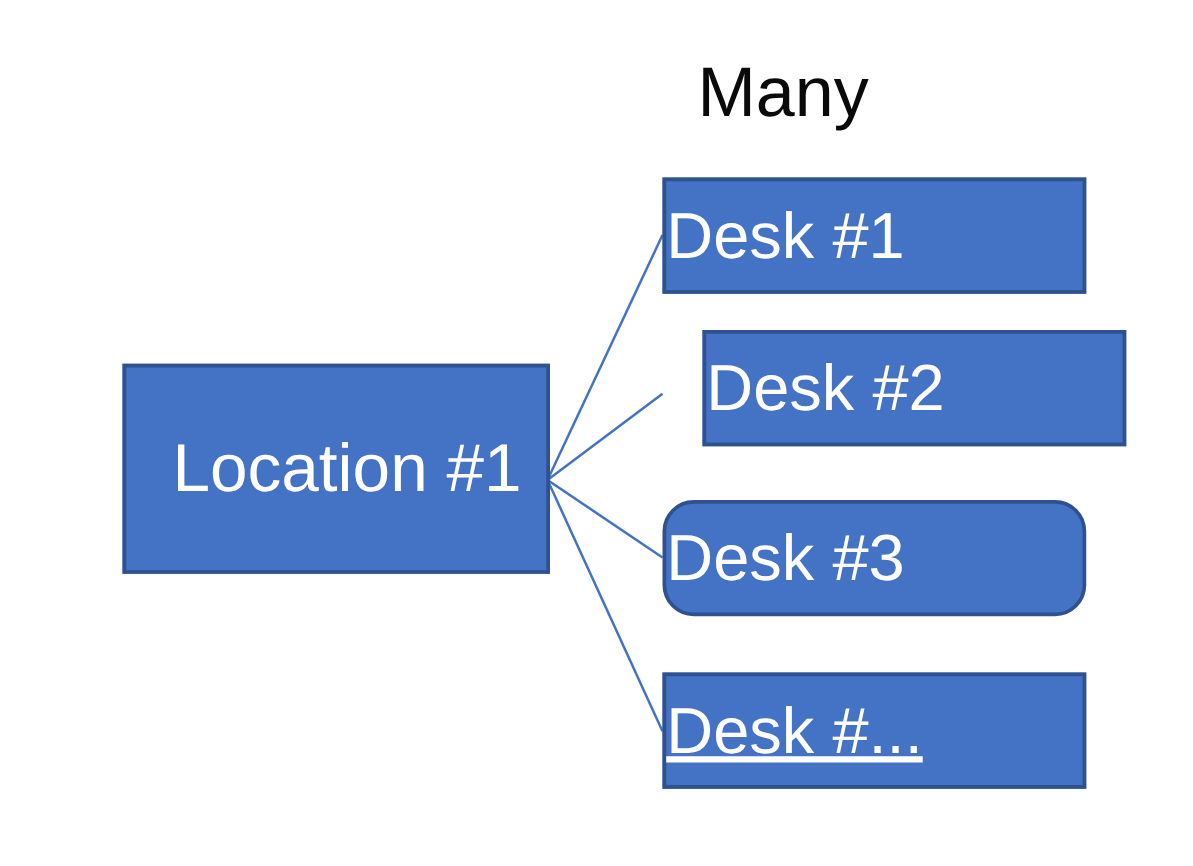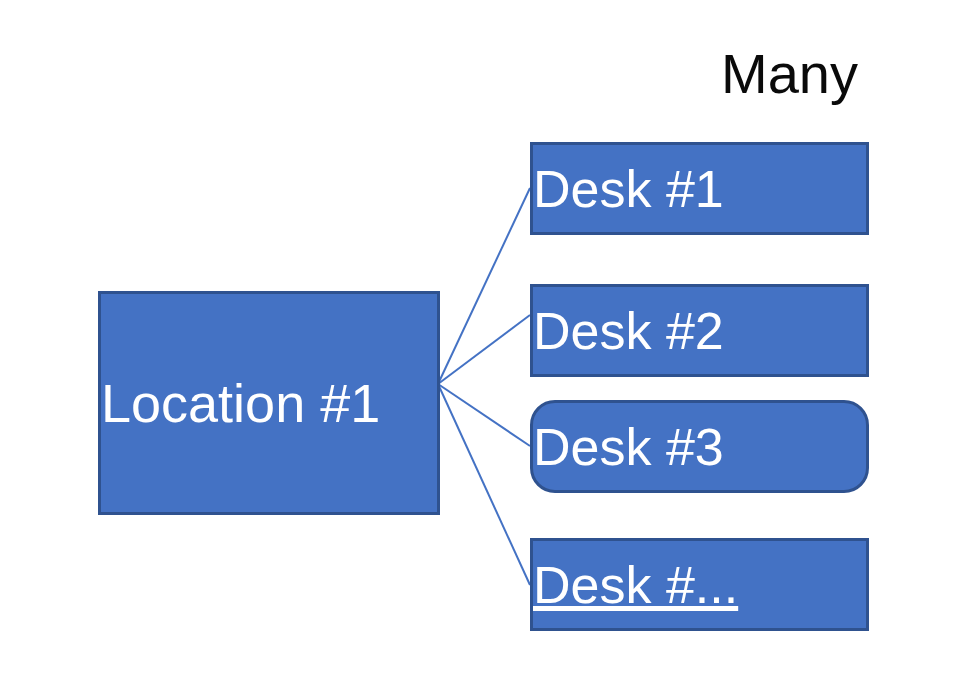--- a/index.html
+++ b/index.html
@@ -28,40 +28,40 @@
   }
   .connector-layer line {
     stroke: var(--connector);
     stroke-width: 2;
   }
   .heading {
     position: absolute;
     font-size: 56px;
     line-height: 60px;
     color: var(--label-text);
-    text-align: right;
+    text-align: left;
     white-space: nowrap;
   }
   .heading.one  { left: 98px;  top: 194px; width: 300px; }
   .heading.many { left: 558px; top: 44px;  width: 300px; }
   .node {
     position: absolute;
     background: var(--box-fill);
     border: 3px solid var(--box-border);
     color: var(--box-text);
     display: flex;
     align-items: center;
     justify-content: flex-start;
     font-size: 54px;
     white-space: nowrap;
   }
-  .node.source { left: 98px; top: 291px; width: 342px; height: 224px; }
+  .node.source { left: 98px; top: 291px; width: 342px; height: 168px; padding-left: 37px; }
   .node.target { left: 530px; width: 339px; height: 93px; font-size: 52px; }
   .node.target.t0 { top: 142px; }
-  .node.target.t1 { top: 284px; }
+  .node.target.t1 { top: 264px; margin-left: 32px; }
   .node.target.t2 { top: 400px; border-radius: 25px; }
   .node.target.t3 { top: 538px; text-decoration: underline; }
 </style>
 </head>
 <body>
 
 <div class="canvas">
 
   <svg class="connector-layer" viewBox="0 0 954 693" xmlns="http://www.w3.org/2000/svg">
     <line x1="438" y1="384" x2="530" y2="188"></line>

